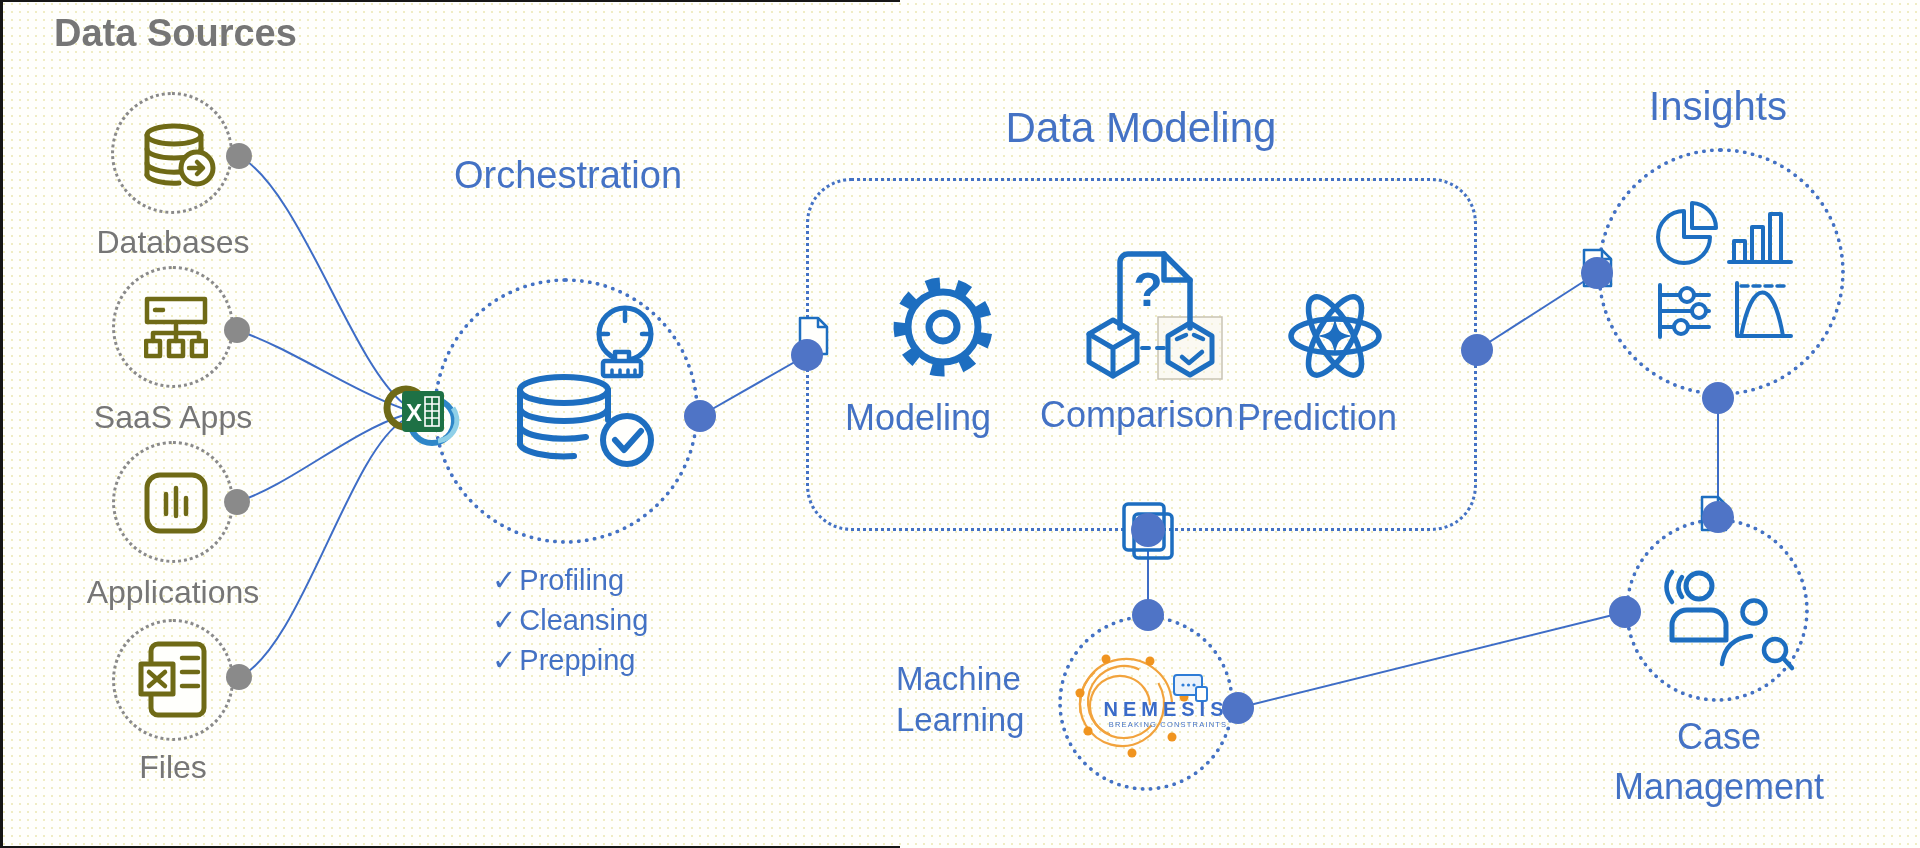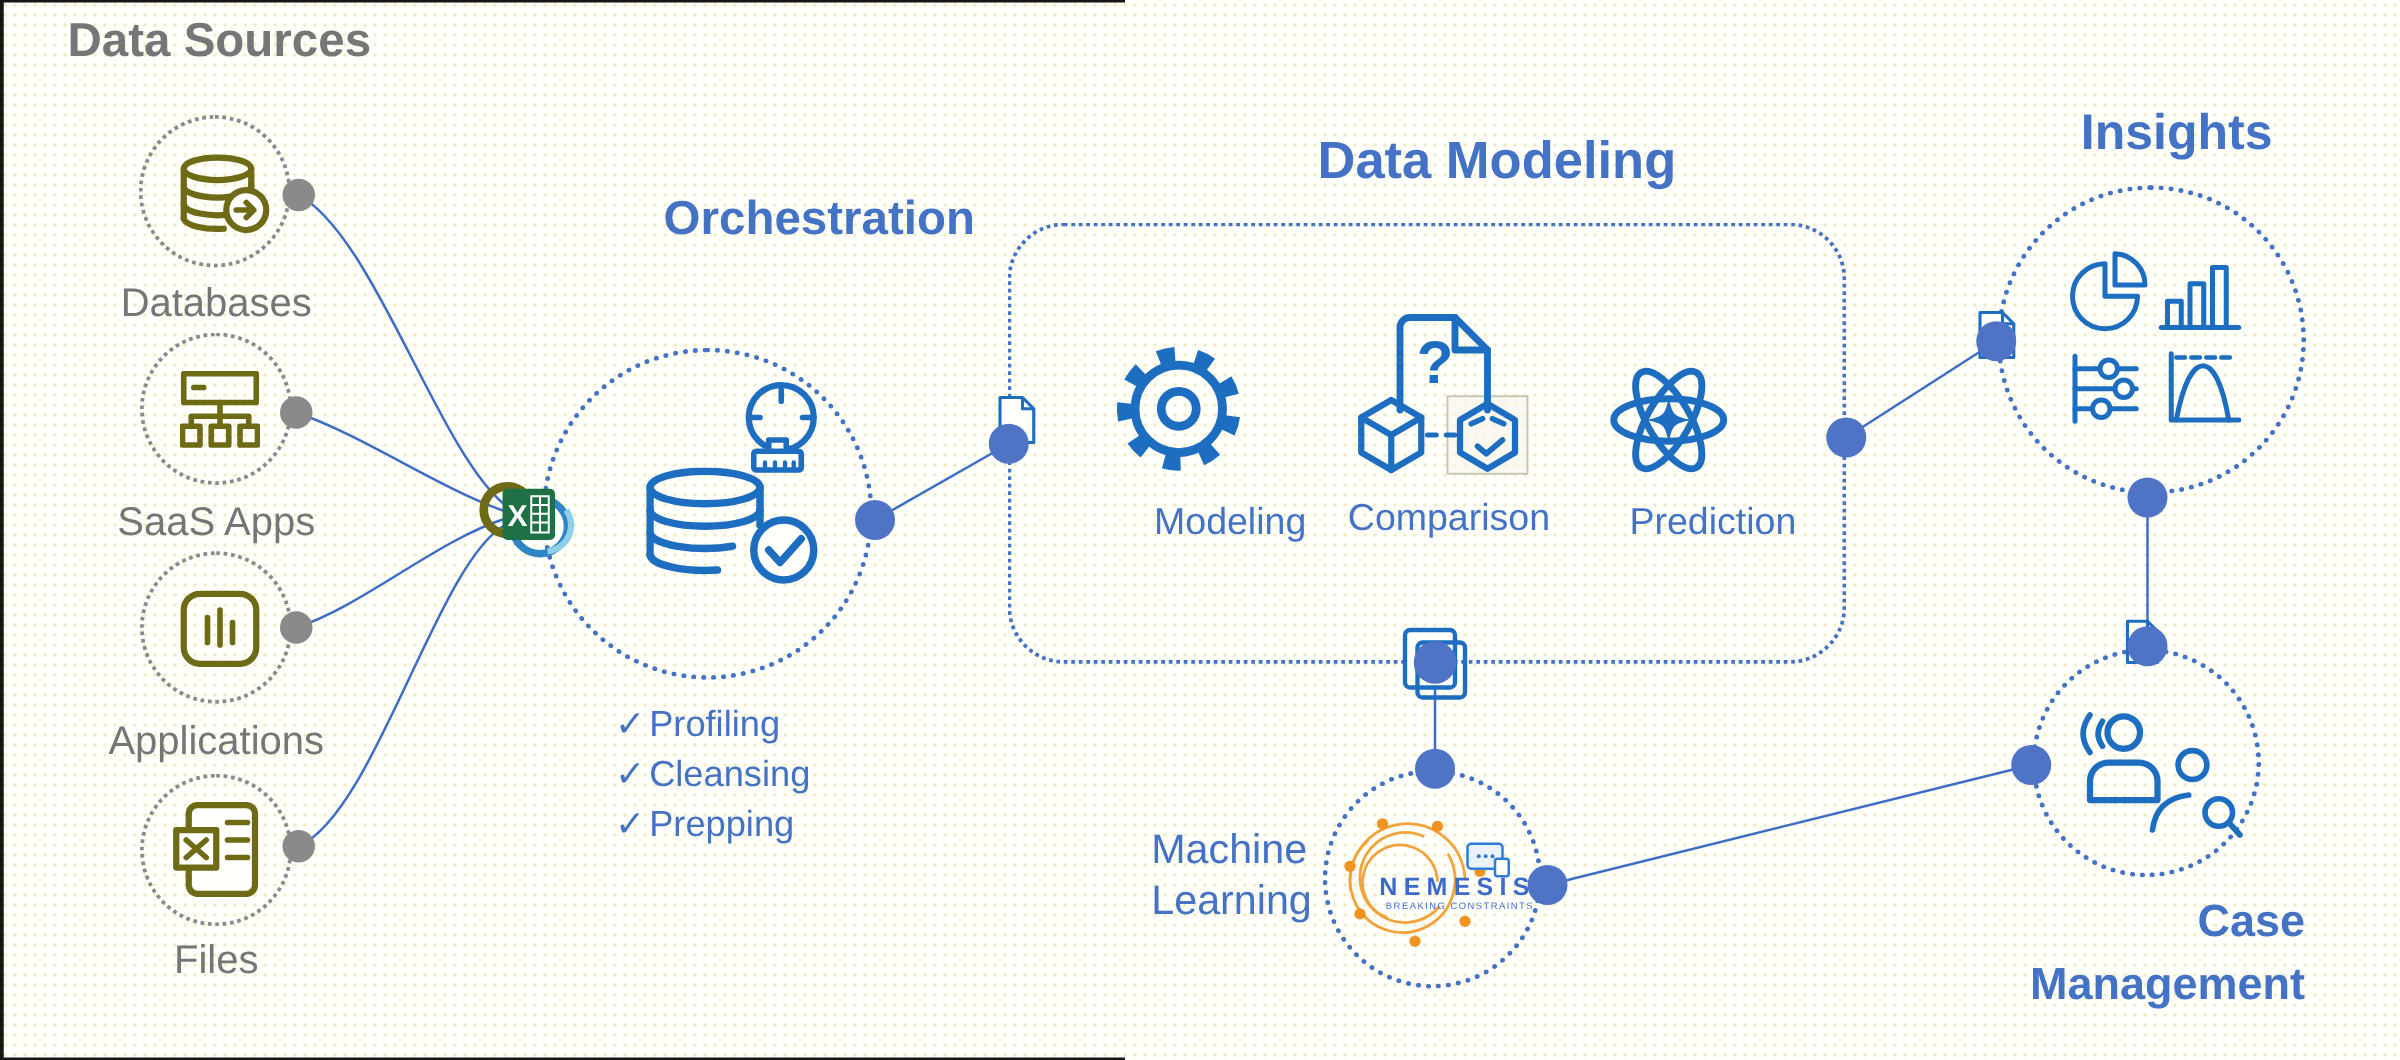--- a/index.html
+++ b/index.html
@@ -14,31 +14,31 @@
   .layer{position:absolute;left:0;top:0;pointer-events:none;z-index:5;}
   .edge{position:absolute;background:#161616;z-index:9;}
 
   .dotted-circle{position:absolute;border-radius:50%;box-sizing:border-box;}
   .gray-ring{border:3.5px dotted #8A8A8A;}
   .blue-ring{border:4px dotted #4472C4;}
 
   .ds-title{position:absolute;left:38px;top:12px;font-size:38px;font-weight:bold;color:#767676;margin-left:16px;}
   .src-label{position:absolute;left:43px;width:260px;text-align:center;font-size:32px;color:#767676;}
 
-  .blue-title{position:absolute;text-align:right;font-weight:bold;color:#4472C4;}
+  .blue-title{position:absolute;text-align:center;font-weight:normal;color:#4472C4;}
   .orch-title{left:356px;top:148px;width:424px;font-size:38px;line-height:54px;}
   .dm-title{left:941px;top:104px;width:400px;font-size:42px;}
   .insights-title{left:1618px;top:84px;width:200px;font-size:40px;}
   .cm-title{left:1594px;top:712px;width:250px;font-size:36px;line-height:50px;}
 
   .checklist{position:absolute;left:492px;top:560px;color:#4472C4;font-size:29px;line-height:40px;}
   .check-line .chk{margin-right:3px;}
 
-  .item-label{position:absolute;width:200px;text-align:right;color:#4472C4;font-size:30px;line-height:33px;}
-  .ml-label{position:absolute;left:896px;top:658px;color:#4472C4;font-size:33px;line-height:41px;margin-left:25px;}
+  .item-label{position:absolute;width:200px;text-align:left;color:#4472C4;font-size:36px;line-height:33px;}
+  .ml-label{position:absolute;left:896px;top:658px;color:#4472C4;font-size:33px;line-height:41px;}
 
   .dm-box{position:absolute;left:806px;top:178px;width:671px;height:353px;
     border:3px dotted #4472C4;border-radius:45px;box-sizing:border-box;}
 </style>
 </head>
 <body>
 
 <div class="canvas">
 
   <div class="ds-title">Data Sources</div>

